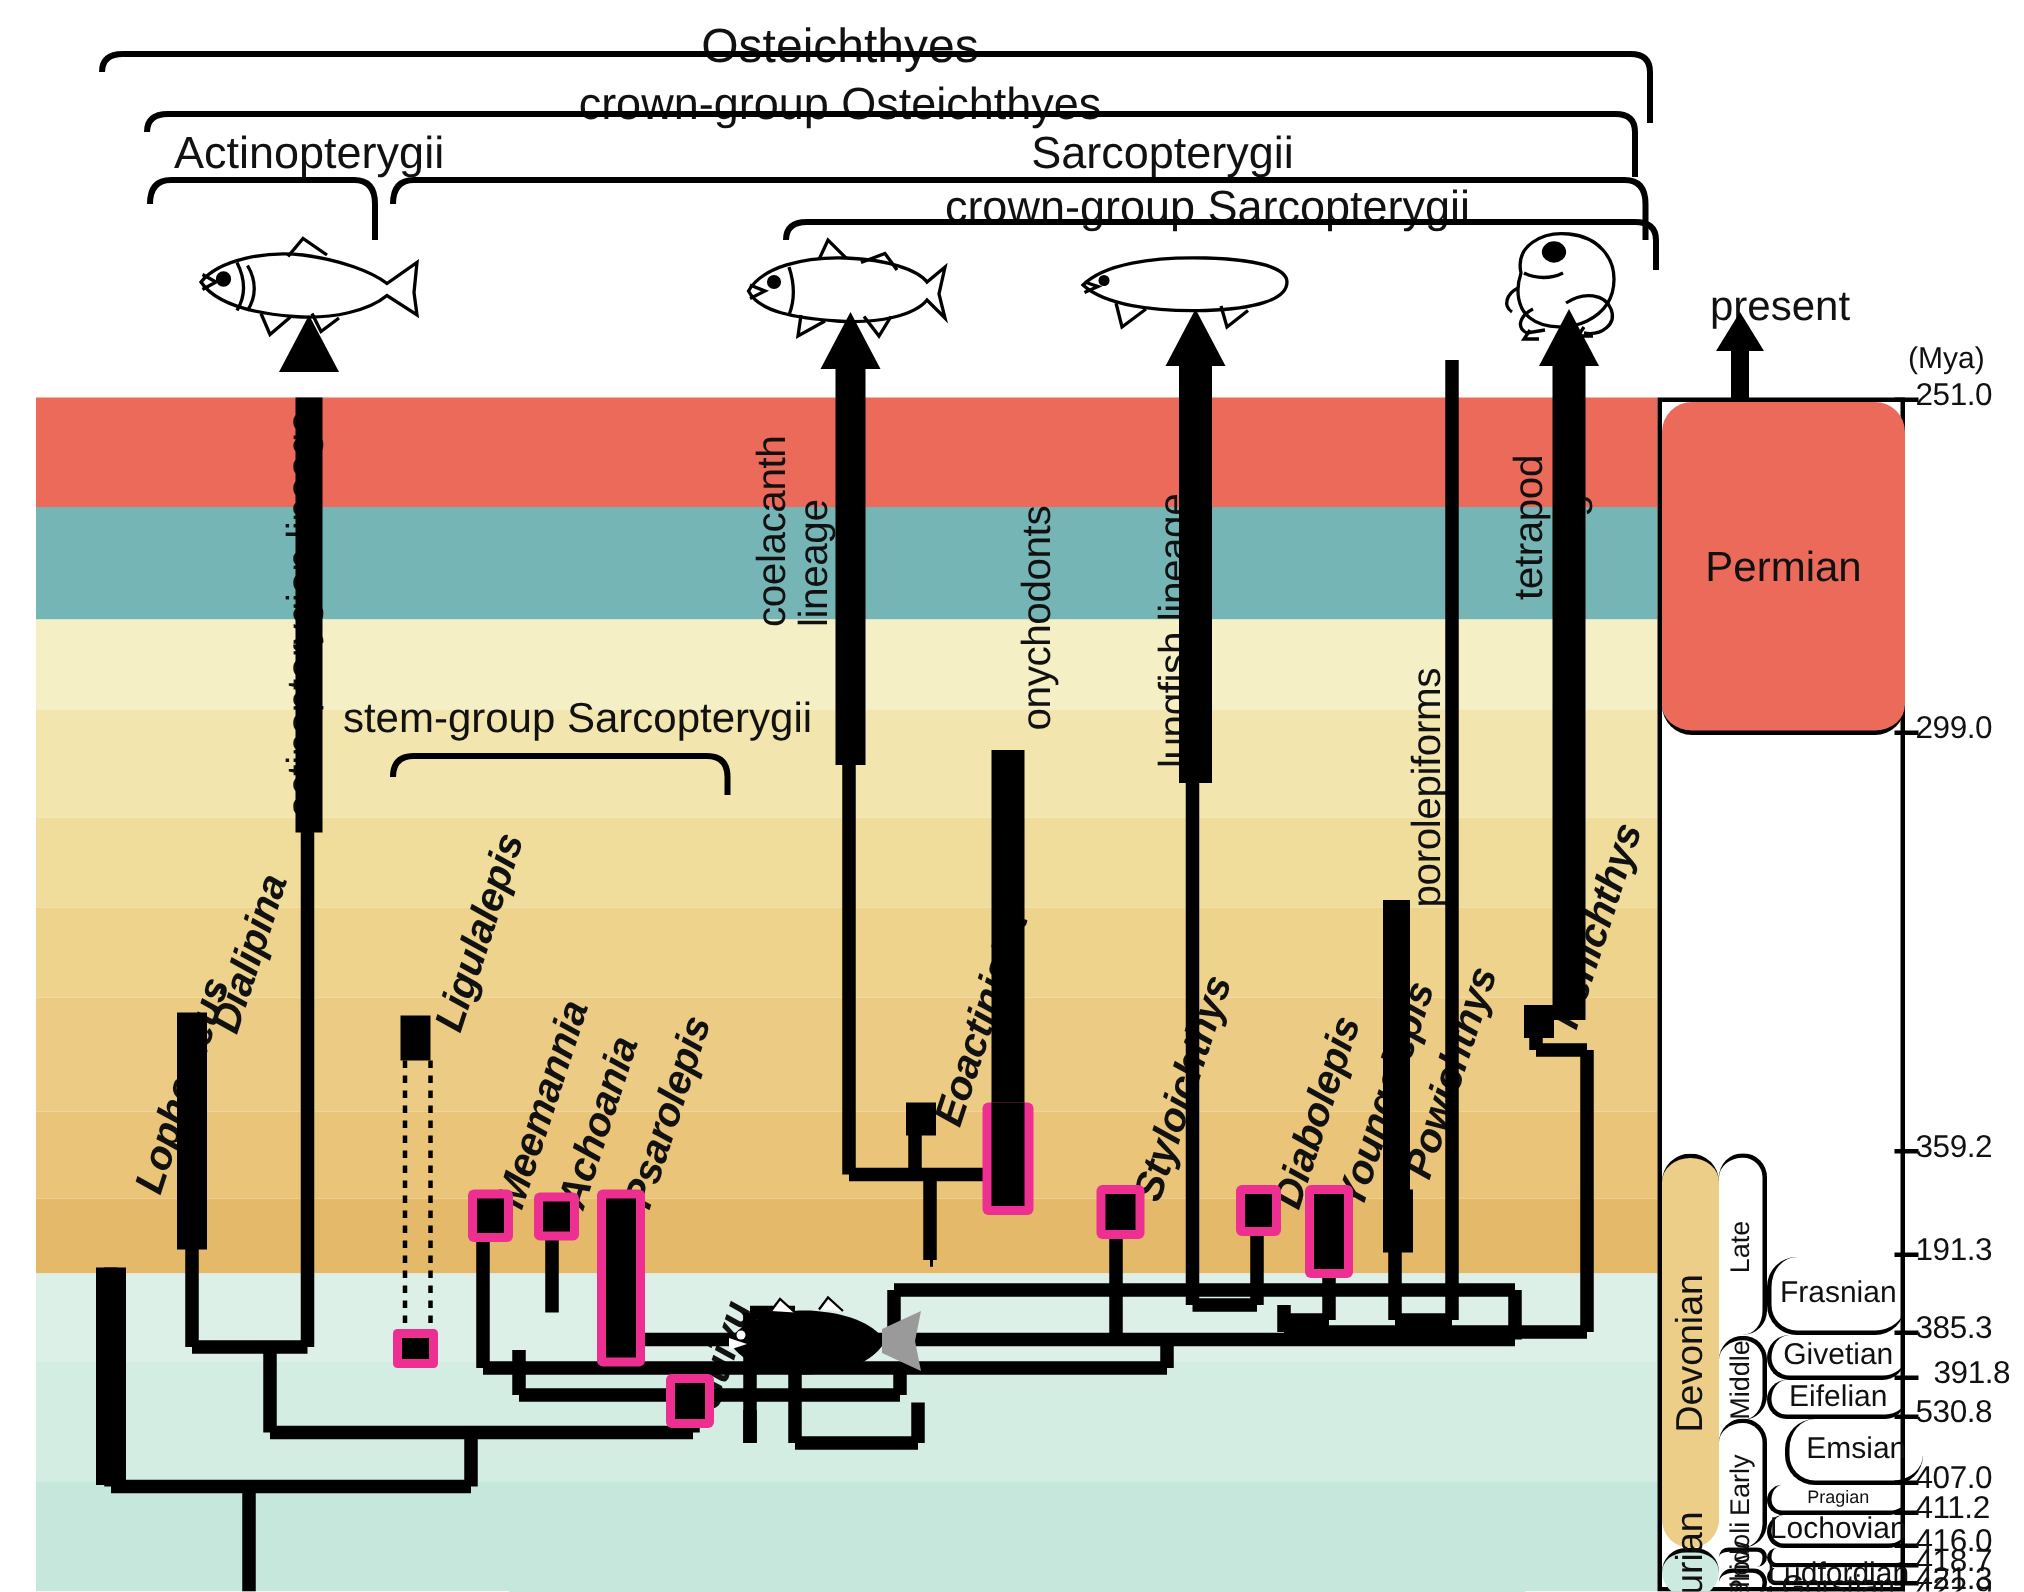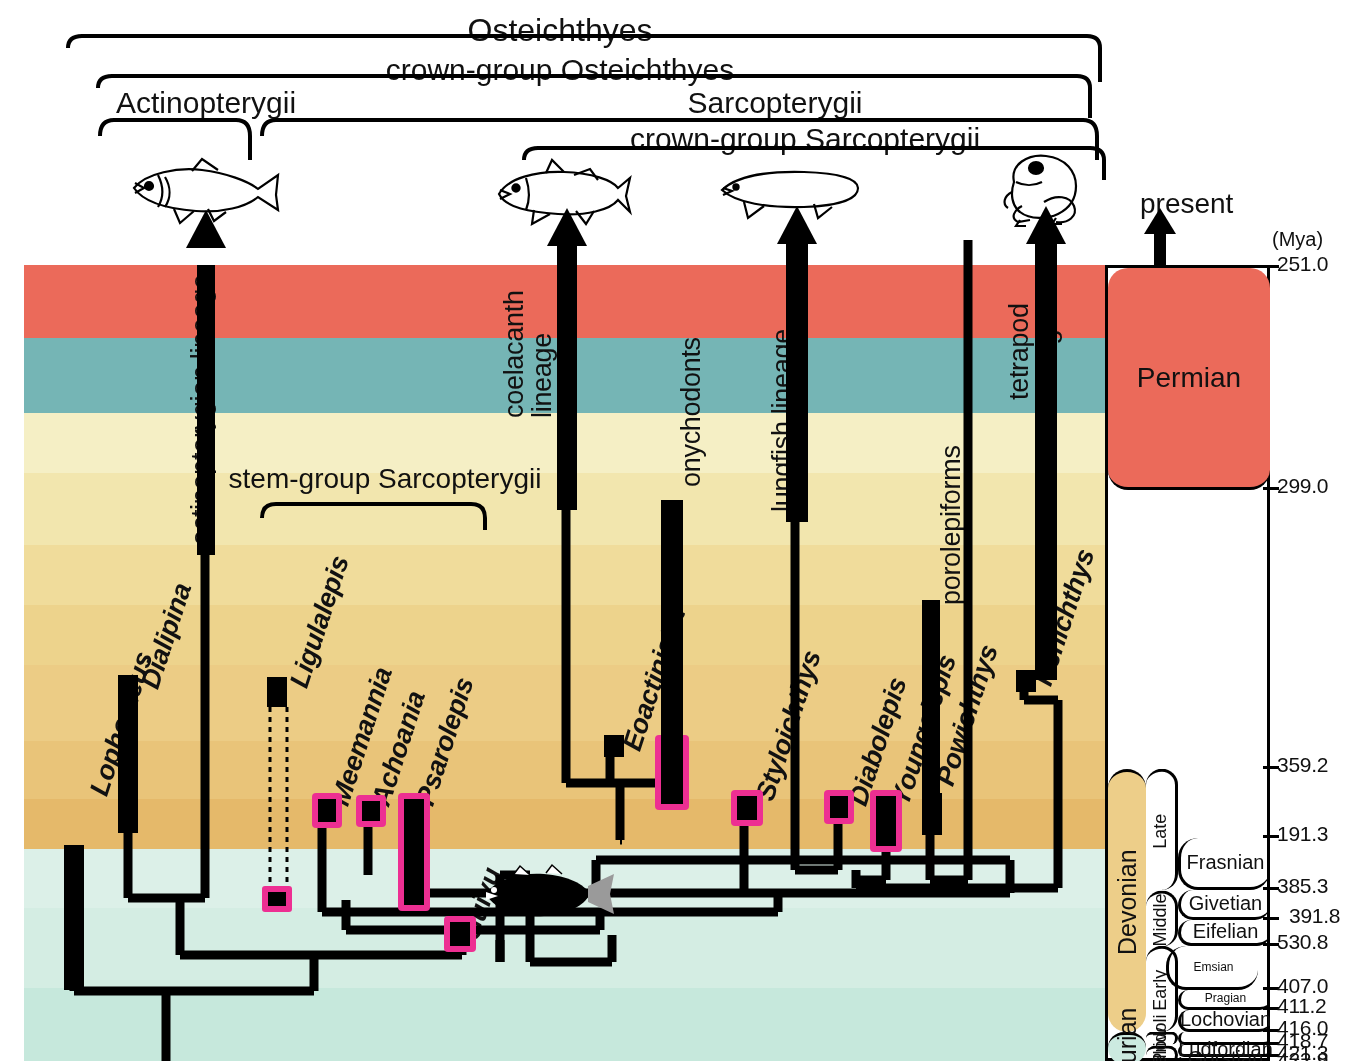--- a/index.html
+++ b/index.html
@@ -88,21 +88,21 @@
       <div class="tlabel vtxt" style="left: 0px; width: 38px; top: 501.031px; height: 263.018px; background: rgb(237, 206, 137); border-bottom: 3px solid rgb(0, 0, 0); font-size: 25px; white-space: pre-line; line-height: 1.05;">Devonian</div>
       <div class="tlabel vtxt" style="left: 0px; width: 38px; top: 764.049px; height: 31.9511px; background: rgb(204, 234, 224); border-bottom: 3px solid rgb(0, 0, 0); font-size: 25px; white-space: pre-line; line-height: 1.05;">Silurian</div>
       <div class="tlabel vtxt" style="left: 38px; width: 32px; top: 501.031px; height: 120.859px; background: transparent; border-bottom: 3px solid rgb(0, 0, 0); font-size: 18px; white-space: pre-line; line-height: 1.05; border-left: 3px solid rgb(0, 0, 0);">Late</div>
       <div class="tlabel vtxt" style="left: 38px; width: 32px; top: 621.889px; height: 56.4933px; background: transparent; border-bottom: 3px solid rgb(0, 0, 0); font-size: 18px; white-space: pre-line; line-height: 1.05; border-left: 3px solid rgb(0, 0, 0);">Middle</div>
       <div class="tlabel vtxt" style="left: 38px; width: 32px; top: 678.383px; height: 85.6661px; background: transparent; border-bottom: 3px solid rgb(0, 0, 0); font-size: 18px; white-space: pre-line; line-height: 1.05; border-left: 3px solid rgb(0, 0, 0);">Early</div>
       <div class="tlabel vtxt" style="left: 38px; width: 32px; top: 764.049px; height: 12.5026px; background: transparent; border-bottom: 3px solid rgb(0, 0, 0); font-size: 18px; white-space: pre-line; line-height: 1.05; border-left: 3px solid rgb(0, 0, 0);">Pridoli</div>
       <div class="tlabel vtxt" style="left: 38px; width: 32px; top: 776.551px; height: 19.4485px; background: transparent; border-bottom: 3px solid rgb(0, 0, 0); font-size: 18px; white-space: pre-line; line-height: 1.05; border-left: 3px solid rgb(0, 0, 0);">Ludlow</div>
       <div class="tlabel" style="left: 70px; width: 92px; top: 570.49px; height: 51.3997px; background: transparent; border-bottom: 3px solid rgb(0, 0, 0); font-size: 20px; white-space: pre-line; line-height: 1.05; border-left: 3px solid rgb(0, 0, 0);">Frasnian</div>
       <div class="tlabel" style="left: 70px; width: 92px; top: 621.889px; height: 30.0989px; background: transparent; border-bottom: 3px solid rgb(0, 0, 0); font-size: 20px; white-space: pre-line; line-height: 1.05; border-left: 3px solid rgb(0, 0, 0);">Givetian</div>
       <div class="tlabel" style="left: 70px; width: 92px; top: 651.988px; height: 26.3944px; background: transparent; border-bottom: 3px solid rgb(0, 0, 0); font-size: 20px; white-space: pre-line; line-height: 1.05; border-left: 3px solid rgb(0, 0, 0);">Eifelian</div>
-      <div class="tlabel" style="left: 58px; width: 92px; top: 678.383px; height: 43.9907px; background: transparent; border-bottom: 3px solid rgb(0, 0, 0); font-size: 12px; white-space: pre-line; line-height: 1.05; border-left: 3px solid rgb(0, 0, 0);">Emsian</div>
+      <div class="tlabel" style="left: 82px; width: 92px; top: 678.383px; height: 43.9907px; background: transparent; border-bottom: 3px solid rgb(0, 0, 0); font-size: 20px; white-space: pre-line; line-height: 1.05; border-left: 3px solid rgb(0, 0, 0);">Emsian</div>
       <div class="tlabel" style="left: 70px; width: 92px; top: 722.373px; height: 19.4485px; background: transparent; border-bottom: 3px solid rgb(0, 0, 0); font-size: 12px; white-space: pre-line; line-height: 1.05; border-left: 3px solid rgb(0, 0, 0);">Pragian</div>
       <div class="tlabel" style="left: 70px; width: 92px; top: 741.822px; height: 22.2269px; background: transparent; border-bottom: 3px solid rgb(0, 0, 0); font-size: 20px; white-space: pre-line; line-height: 1.05; border-left: 3px solid rgb(0, 0, 0);">Lochovian</div>
       <div class="tlabel" style="left: 70px; width: 92px; top: 764.049px; height: 12.5026px; background: transparent; border-bottom: 3px solid rgb(0, 0, 0); font-size: 20px; white-space: pre-line; line-height: 1.05; border-left: 3px solid rgb(0, 0, 0);"></div>
       <div class="tlabel" style="left: 70px; width: 92px; top: 776.551px; height: 12.0396px; background: transparent; border-bottom: 3px solid rgb(0, 0, 0); font-size: 20px; white-space: pre-line; line-height: 1.05; border-left: 3px solid rgb(0, 0, 0);">Ludfordian</div>
       <div class="tlabel" style="left: 70px; width: 92px; top: 788.591px; height: 7.40896px; background: transparent; border-bottom: 3px solid rgb(0, 0, 0); font-size: 20px; white-space: pre-line; line-height: 1.05; border-left: 3px solid rgb(0, 0, 0);">Gorstian</div>
     </div>
   <div id="ticks">
       <div class="tickline" style="left: 1263px; width: 16px; top: 265px;"></div>
       <div class="ticklabel" style="left: 1277px; top: 252px;">251.0</div>
       <div class="tickline" style="left: 1263px; width: 16px; top: 487.269px;"></div>

